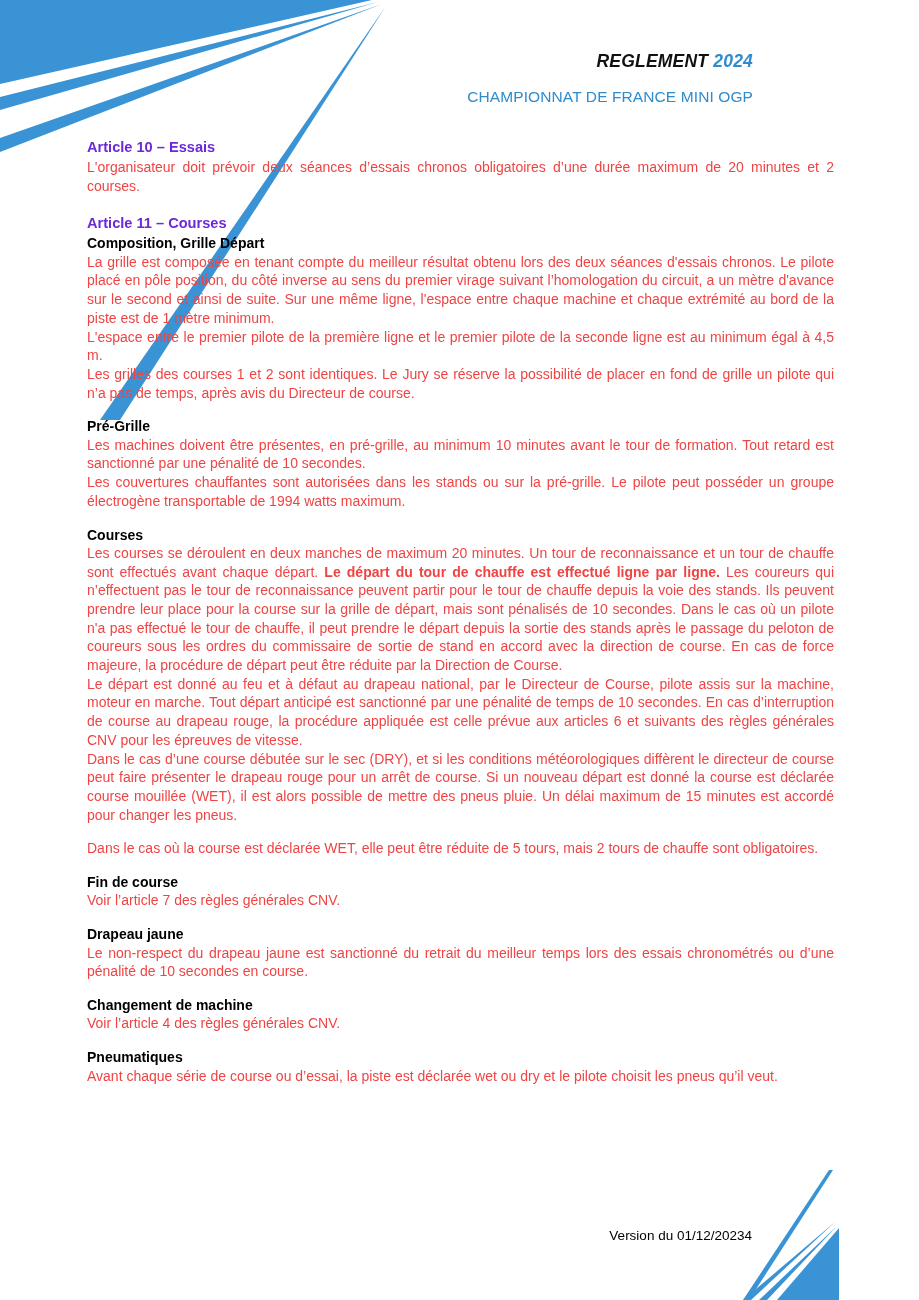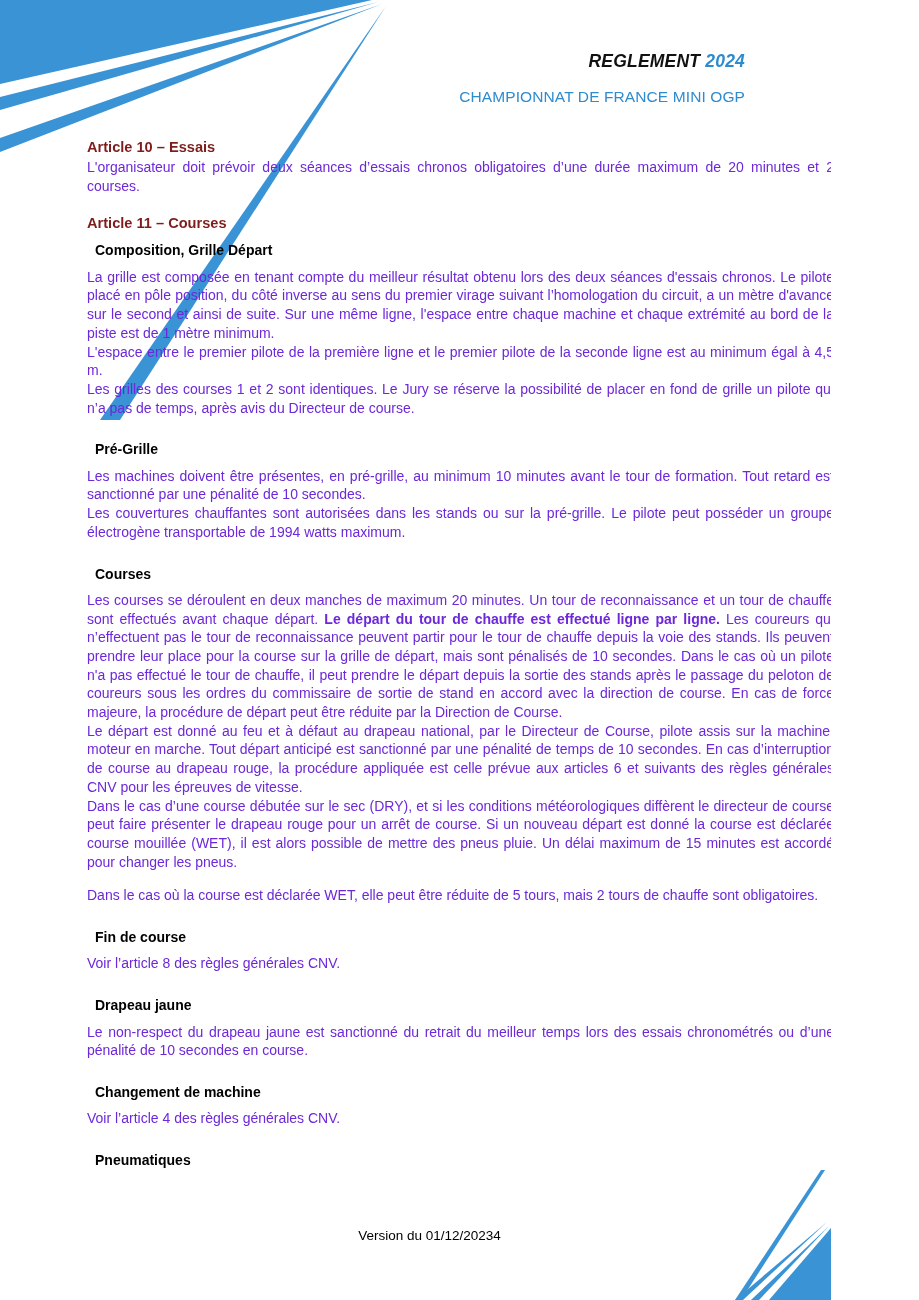--- a/index.html
+++ b/index.html
@@ -10,20 +10,21 @@
   body {
     font-family: "Liberation Sans", sans-serif;
     color: #000000;
   }
   #page {
     position: relative;
     width: 831px;
     height: 1300px;
     overflow: hidden;
     background: #ffffff;
+    padding-left: 8px;
   }
 
   
   .corner-graphic {
     position: absolute;
     pointer-events: none;
   }
   #corner-top-left {
     top: 0;
     left: 0;
@@ -68,53 +69,53 @@
 
   
   #content {
     position: absolute;
     left: 87px;
     top: 138px;
     width: 747px;
   }
 
   .article-heading {
-    color: #7f1d1d;
+    color: #6d28d9;
     font-size: 14.6px;
     font-weight: bold;
     margin: 0 0 1px 0;
     line-height: 1.3;
   }
   .sub-heading {
     font-size: 14px;
     font-weight: bold;
     color: #000000;
-    margin: 8px;
+    margin: 0;
     line-height: 1.32;
   }
   p.body-text {
     font-size: 14px;
     line-height: 1.335;
     margin: 0;
     text-align: justify;
-    color: #6d28d9;
+    color: #ef4444;
     hyphens: none;
   }
   .spacer-lg { height: 19px; }
   .spacer-md { height: 15px; }
   b.inline-bold { font-weight: bold; }
 
   
   #doc-footer {
     position: absolute;
     left: 115px;
     right: 87px;
     bottom: 57px;
     display: flex;
-    justify-content: center;
+    justify-content: flex-end;
     align-items: baseline;
     font-size: 13.5px;
     color: #000000;
   }
 </style>
 </head>
 <body>
 
 <div id="page">
 
@@ -170,35 +171,36 @@
       <p class="body-text">Le départ est donné au feu et à défaut au drapeau national, par le Directeur de Course, pilote assis sur la machine, moteur en marche. Tout départ anticipé est sanctionné par une pénalité de temps de 10 secondes. En cas d’interruption de course au drapeau rouge, la procédure appliquée est celle prévue aux articles 6 et suivants des règles générales CNV pour les épreuves de vitesse.</p>
       <p class="body-text">Dans le cas d’une course débutée sur le sec (DRY), et si les conditions météorologiques diffèrent le directeur de course peut faire présenter le drapeau rouge pour un arrêt de course. Si un nouveau départ est donné la course est déclarée course mouillée (WET), il est alors possible de mettre des pneus pluie. Un délai maximum de 15 minutes est accordé pour changer les pneus.</p>
 
       <div class="spacer-md"></div>
 
       <p class="body-text">Dans le cas où la course est déclarée WET, elle peut être réduite de 5 tours, mais 2 tours de chauffe sont obligatoires.</p>
 
       <div class="spacer-md"></div>
 
       <h3 class="sub-heading">Fin de course</h3>
-      <p class="body-text">Voir l’article 8 des règles générales CNV.</p>
+      <p class="body-text">Voir l’article 7 des règles générales CNV.</p>
 
       <div class="spacer-md"></div>
 
       <h3 class="sub-heading">Drapeau jaune</h3>
       <p class="body-text">Le non-respect du drapeau jaune est sanctionné du retrait du meilleur temps lors des essais chronométrés ou d’une pénalité de 10 secondes en course.</p>
 
       <div class="spacer-md"></div>
 
       <h3 class="sub-heading">Changement de machine</h3>
       <p class="body-text">Voir l’article 4 des règles générales CNV.</p>
 
       <div class="spacer-md"></div>
 
       <h3 class="sub-heading">Pneumatiques</h3>
+      <p class="body-text">Avant chaque série de course ou d’essai, la piste est déclarée wet ou dry et le pilote choisit les pneus qu’il veut.</p>
 
       <div class="spacer-md"></div>
 
     </div>
   </div>
 
   <div id="doc-footer">
     <span>Version du 01/12/2023</span>
     <span>4</span>
   </div>

